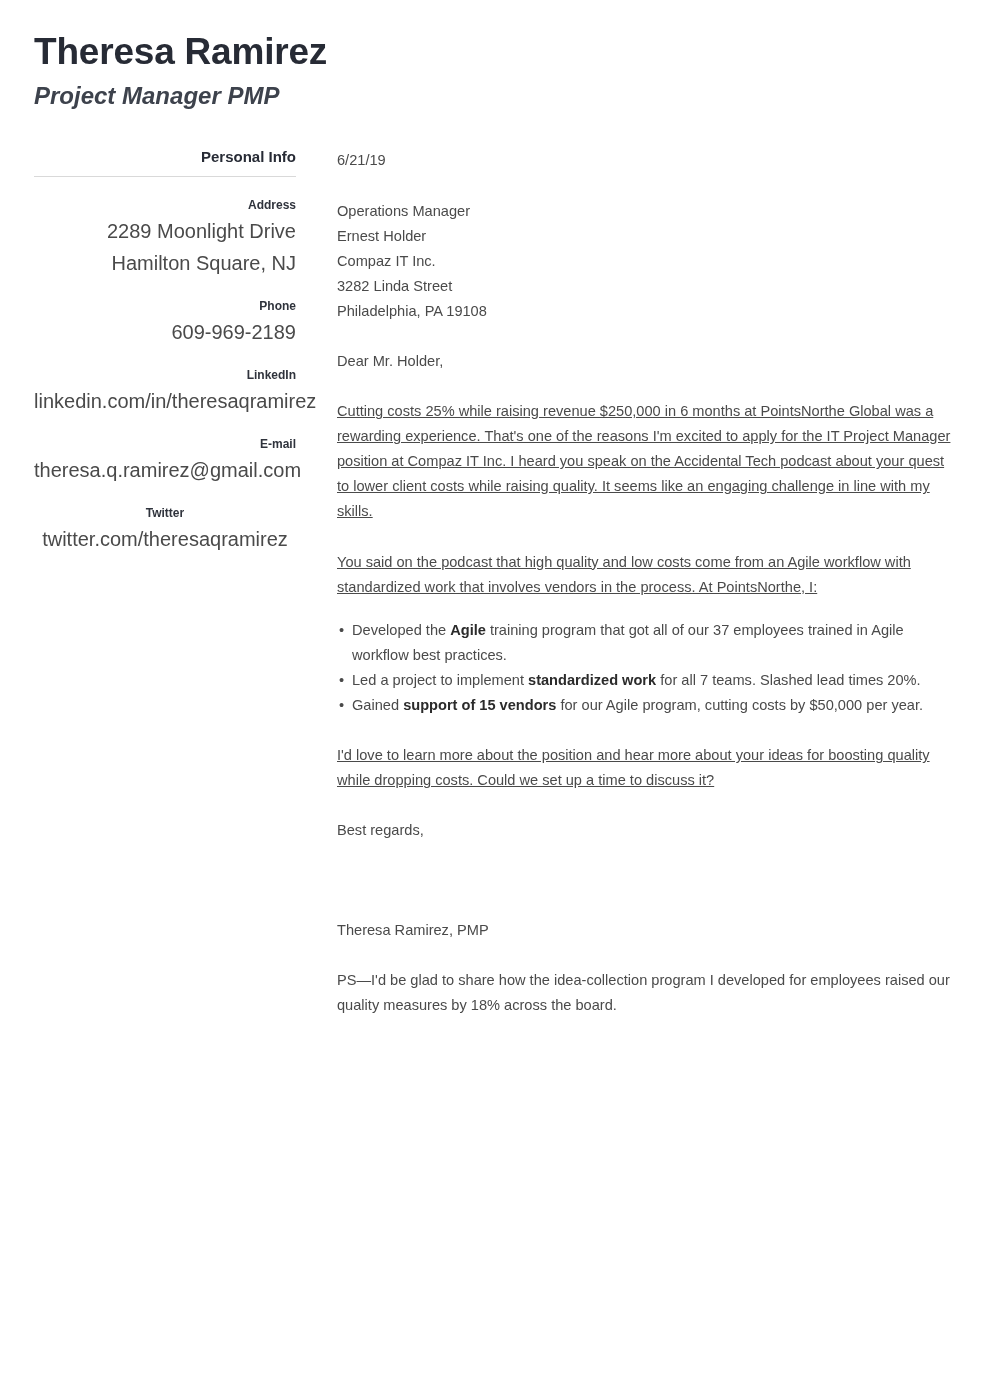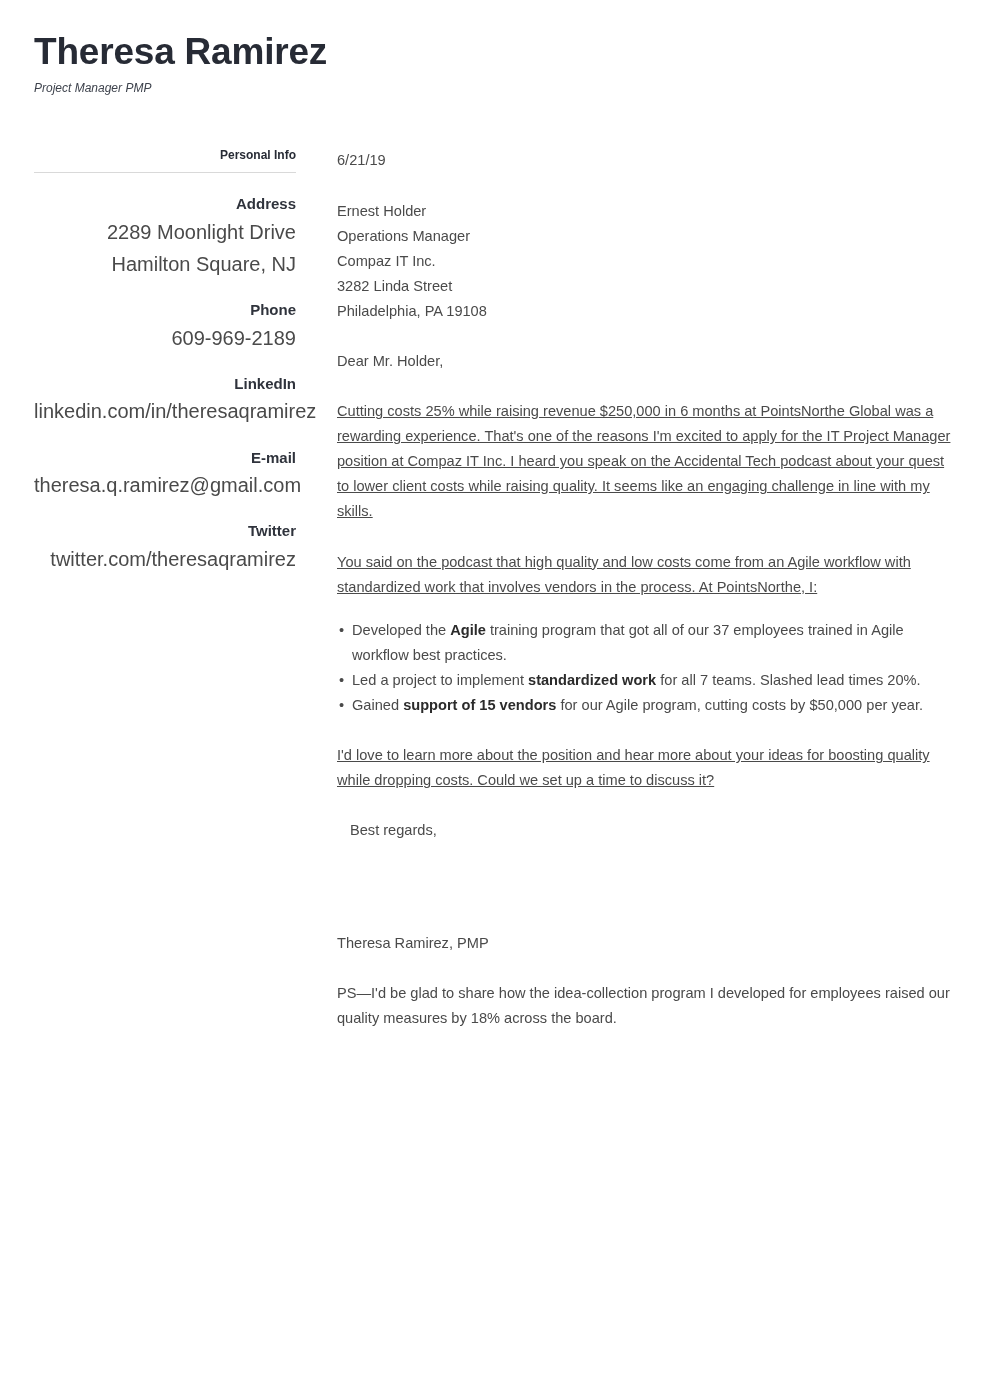--- a/index.html
+++ b/index.html
@@ -34,65 +34,67 @@
   .cand-name {
     font-size: 37px;
     font-weight: bold;
     color: #272b35;
     letter-spacing: -0.2px;
     line-height: 1.18;
     margin: 0;
     white-space: nowrap;
   }
   .cand-title {
-    font-size: 12px;
+    font-size: 24px;
     font-style: italic;
     color: #3d424c;
     margin: 7px 0 0 0;
     line-height: 1.25;
+    font-weight: bold;
   }
 
   
   .columns {
     position: absolute;
     left: 0;
     top: 148px;
     width: 990px;
   }
 
   
   .sidebar {
     position: absolute;
     left: 34px;
     top: 0;
     width: 262px;
     text-align: right;
   }
   .sidebar-heading {
-    font-size: 12px;
+    font-size: 15px;
     font-weight: bold;
     color: #272b35;
     margin: 0;
     line-height: 1.2;
     padding-bottom: 10px;
   }
   .sidebar-rule {
     border: none;
     border-top: 1px solid #d9d9d9;
     margin: 0 0 19px 0;
     height: 0;
   }
   .info-block {
     margin-bottom: 18px;
   }
   .info-block:last-child {
     margin-bottom: 0;
+    text-align: center;
   }
   .info-label {
-    font-size: 15px;
+    font-size: 12px;
     font-weight: bold;
     color: #2f333c;
     line-height: 1.55;
     margin-top: 12px;
   }
   .info-value {
     font-size: 20px;
     font-weight: normal;
     color: #4a4a4a;
     line-height: 1.62;
@@ -146,21 +148,21 @@
     content: "\2022";
     position: absolute;
     left: 2px;
     top: 0;
     color: #4a4a4a;
     font-size: 14.6px;
     line-height: 1.72;
   }
   .bullets b { color: #2b2b2b; font-weight: bold; }
   .signoff {
-    margin: 13px;
+    margin: 0;
     line-height: 1.7;
   }
   .signature-gap {
     height: 75px;
   }
   .signature {
     margin: 0 0 25px 0;
     line-height: 1.7;
   }
   .ps {
@@ -209,22 +211,22 @@
         <div class="info-label">Twitter</div>
         <div class="info-value">twitter.com/theresaqramirez</div>
       </div>
     </aside>
 
     <main class="letter">
 
       <div class="letter-date">6/21/19</div>
 
       <div class="recipient">
+        <div>Operations Manager</div>
         <div>Ernest Holder</div>
-        <div>Operations Manager</div>
         <div>Compaz IT Inc.</div>
         <div>3282 Linda Street</div>
         <div>Philadelphia, PA 19108</div>
       </div>
 
       <div class="salutation">Dear Mr. Holder,</div>
 
       <p class="para">Cutting costs 25% while raising revenue $250,000 in 6 months at PointsNorthe Global was a rewarding experience. That's one of the reasons I'm excited to apply for the IT Project Manager position at Compaz IT Inc. I heard you speak on the Accidental Tech podcast about your quest to lower client costs while raising quality. It seems like an engaging challenge in line with my skills.</p>
 
       <p class="para tight">You said on the podcast that high quality and low costs come from an Agile workflow with standardized work that involves vendors in the process. At PointsNorthe, I:</p>

